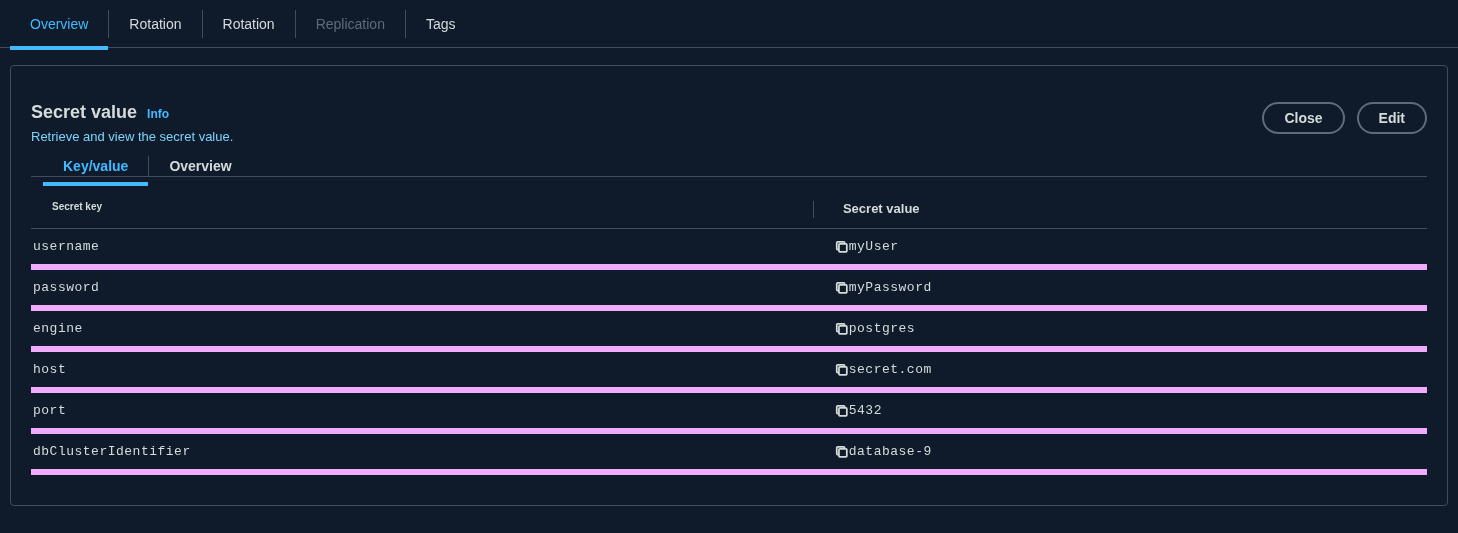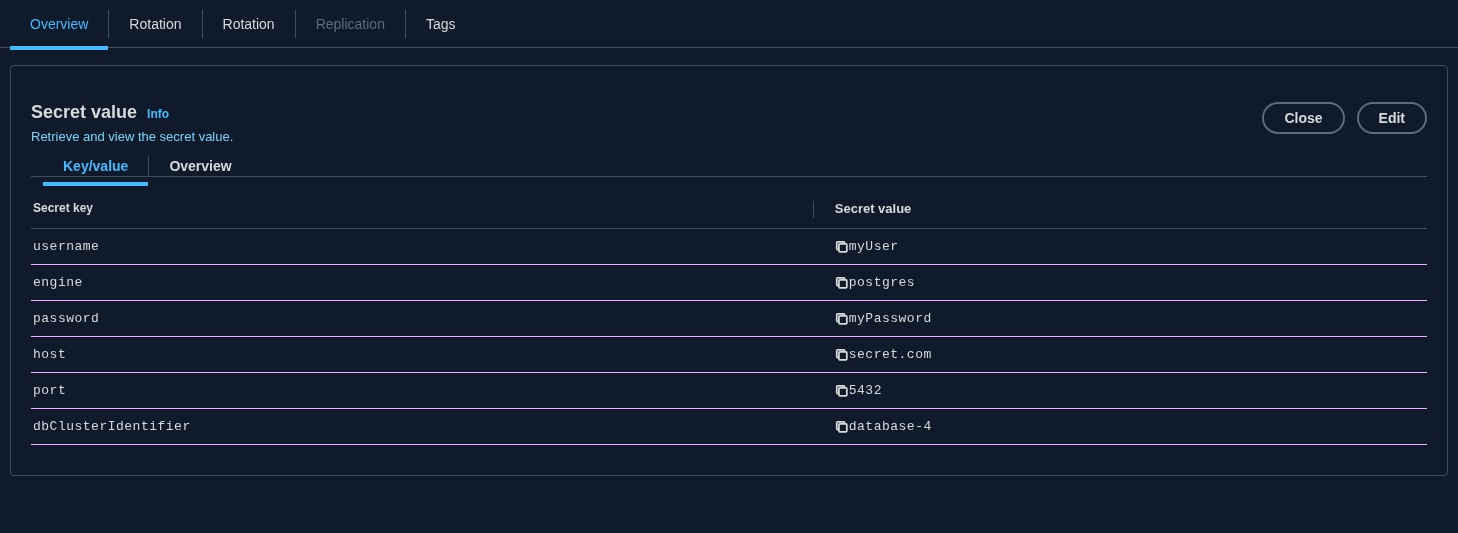--- a/index.html
+++ b/index.html
@@ -165,33 +165,34 @@
     left: 56%;
     top: 0;
     bottom: 10px;
     width: 1px;
     background: #414d5c;
   }
   .col-key {
     width: 56%;
     padding-left: 2px;
     font-weight: 700;
-    font-size: 12px;
-    color: #d5dbdb;
+    font-size: 10px;
+    color: #d5dbdb;
+    margin-left: 19px;
   }
   .col-value {
     width: 44%;
     padding-left: 22px;
     font-weight: 700;
     font-size: 13px;
     color: #d5dbdb;
   }
   .table-row {
     display: flex;
-    border-bottom: 1px solid #f0abfc;
+    border-bottom: 6px solid #f0abfc;
     padding: 10px 0;
     align-items: center;
   }
   .cell-key {
     width: 56%;
     padding-left: 2px;
     font-family: Monaco, "Courier New", monospace;
     font-size: 13px;
     color: #d5dbdb;
     letter-spacing: 0.5px;
@@ -262,40 +263,40 @@
           <div class="cell-key">username</div>
           <div class="cell-value">
             <span class="copy-icon"><svg viewBox="0 0 16 16">
                 <rect x="4.5" y="4.5" width="9" height="9" rx="1"></rect>
                 <path d="M11 4.5V3a1 1 0 0 0-1-1H3a1 1 0 0 0-1 1v7a1 1 0 0 0 1 1h1.5"></path>
               </svg></span>
             <span>myUser</span>
           </div>
         </div>
         <div class="table-row">
+          <div class="cell-key">password</div>
+          <div class="cell-value">
+            <span class="copy-icon"><svg viewBox="0 0 16 16">
+                <rect x="4.5" y="4.5" width="9" height="9" rx="1"></rect>
+                <path d="M11 4.5V3a1 1 0 0 0-1-1H3a1 1 0 0 0-1 1v7a1 1 0 0 0 1 1h1.5"></path>
+              </svg></span>
+            <span>myPassword</span>
+          </div>
+        </div>
+        <div class="table-row">
           <div class="cell-key">engine</div>
           <div class="cell-value">
             <span class="copy-icon"><svg viewBox="0 0 16 16">
                 <rect x="4.5" y="4.5" width="9" height="9" rx="1"></rect>
                 <path d="M11 4.5V3a1 1 0 0 0-1-1H3a1 1 0 0 0-1 1v7a1 1 0 0 0 1 1h1.5"></path>
               </svg></span>
             <span>postgres</span>
           </div>
         </div>
         <div class="table-row">
-          <div class="cell-key">password</div>
-          <div class="cell-value">
-            <span class="copy-icon"><svg viewBox="0 0 16 16">
-                <rect x="4.5" y="4.5" width="9" height="9" rx="1"></rect>
-                <path d="M11 4.5V3a1 1 0 0 0-1-1H3a1 1 0 0 0-1 1v7a1 1 0 0 0 1 1h1.5"></path>
-              </svg></span>
-            <span>myPassword</span>
-          </div>
-        </div>
-        <div class="table-row">
           <div class="cell-key">host</div>
           <div class="cell-value">
             <span class="copy-icon"><svg viewBox="0 0 16 16">
                 <rect x="4.5" y="4.5" width="9" height="9" rx="1"></rect>
                 <path d="M11 4.5V3a1 1 0 0 0-1-1H3a1 1 0 0 0-1 1v7a1 1 0 0 0 1 1h1.5"></path>
               </svg></span>
             <span>secret.com</span>
           </div>
         </div>
         <div class="table-row">
@@ -308,18 +309,18 @@
             <span>5432</span>
           </div>
         </div>
         <div class="table-row">
           <div class="cell-key">dbClusterIdentifier</div>
           <div class="cell-value">
             <span class="copy-icon"><svg viewBox="0 0 16 16">
                 <rect x="4.5" y="4.5" width="9" height="9" rx="1"></rect>
                 <path d="M11 4.5V3a1 1 0 0 0-1-1H3a1 1 0 0 0-1 1v7a1 1 0 0 0 1 1h1.5"></path>
               </svg></span>
-            <span>database-4</span>
+            <span>database-9</span>
           </div>
         </div>
       </div>
   </div>
 </div>
 
 </body></html>

